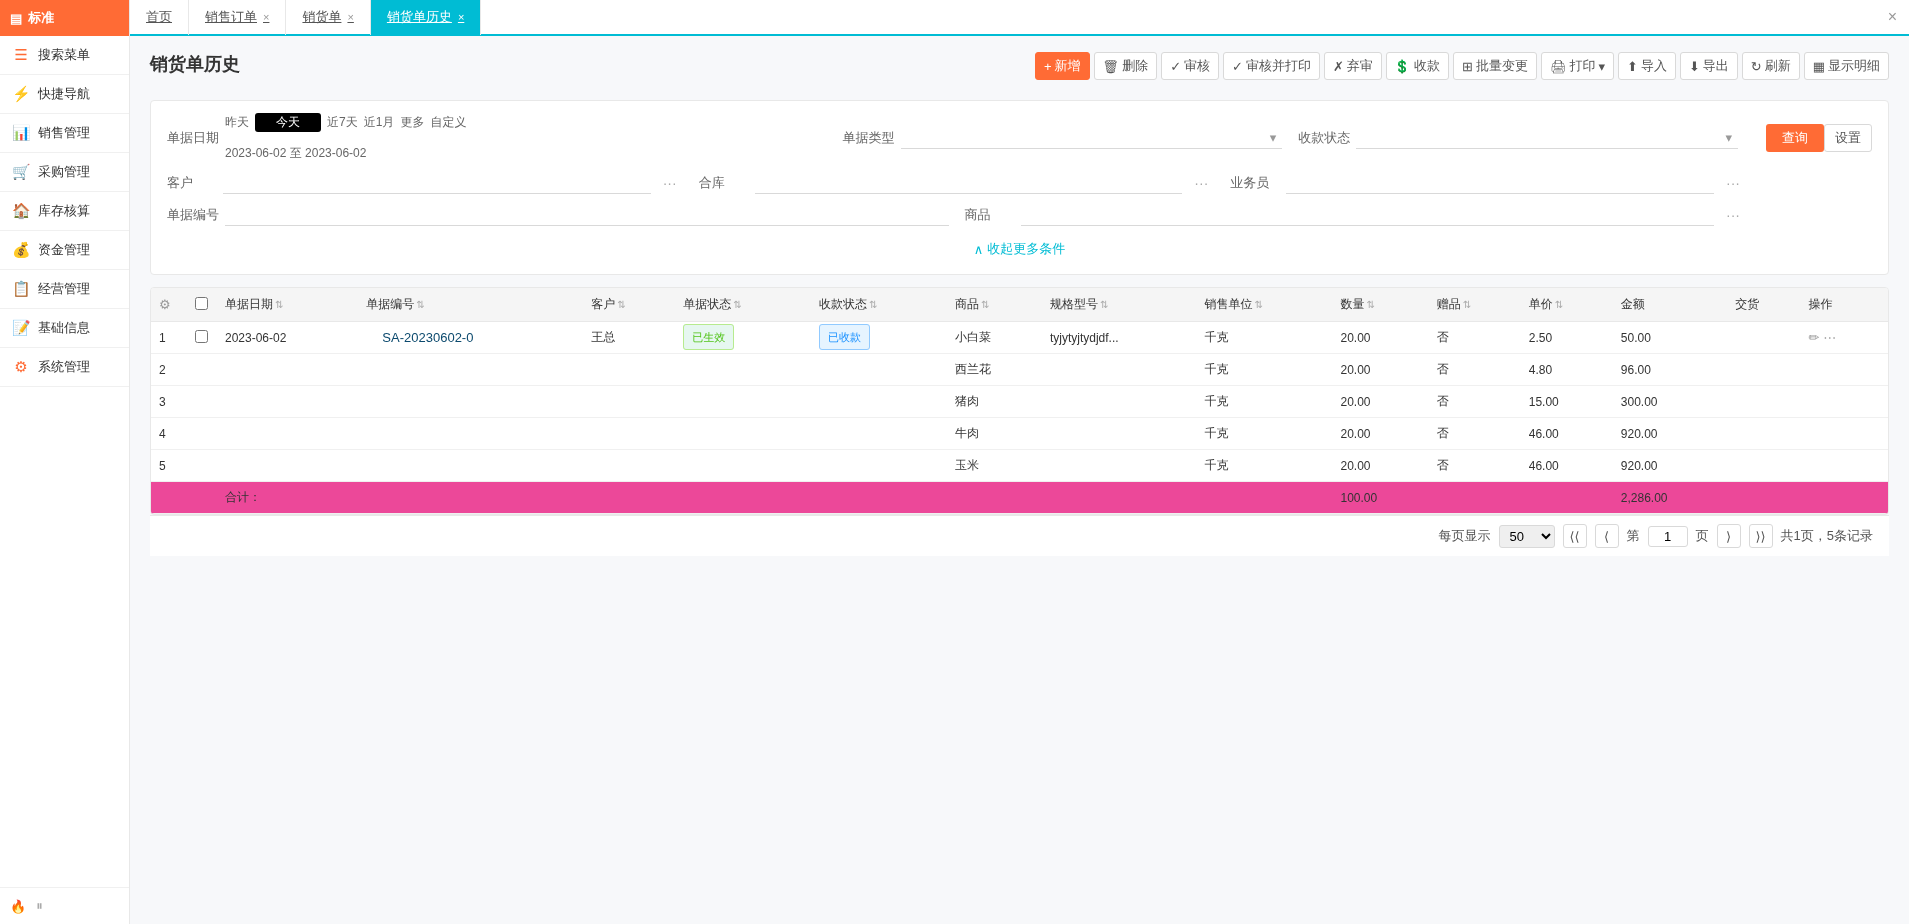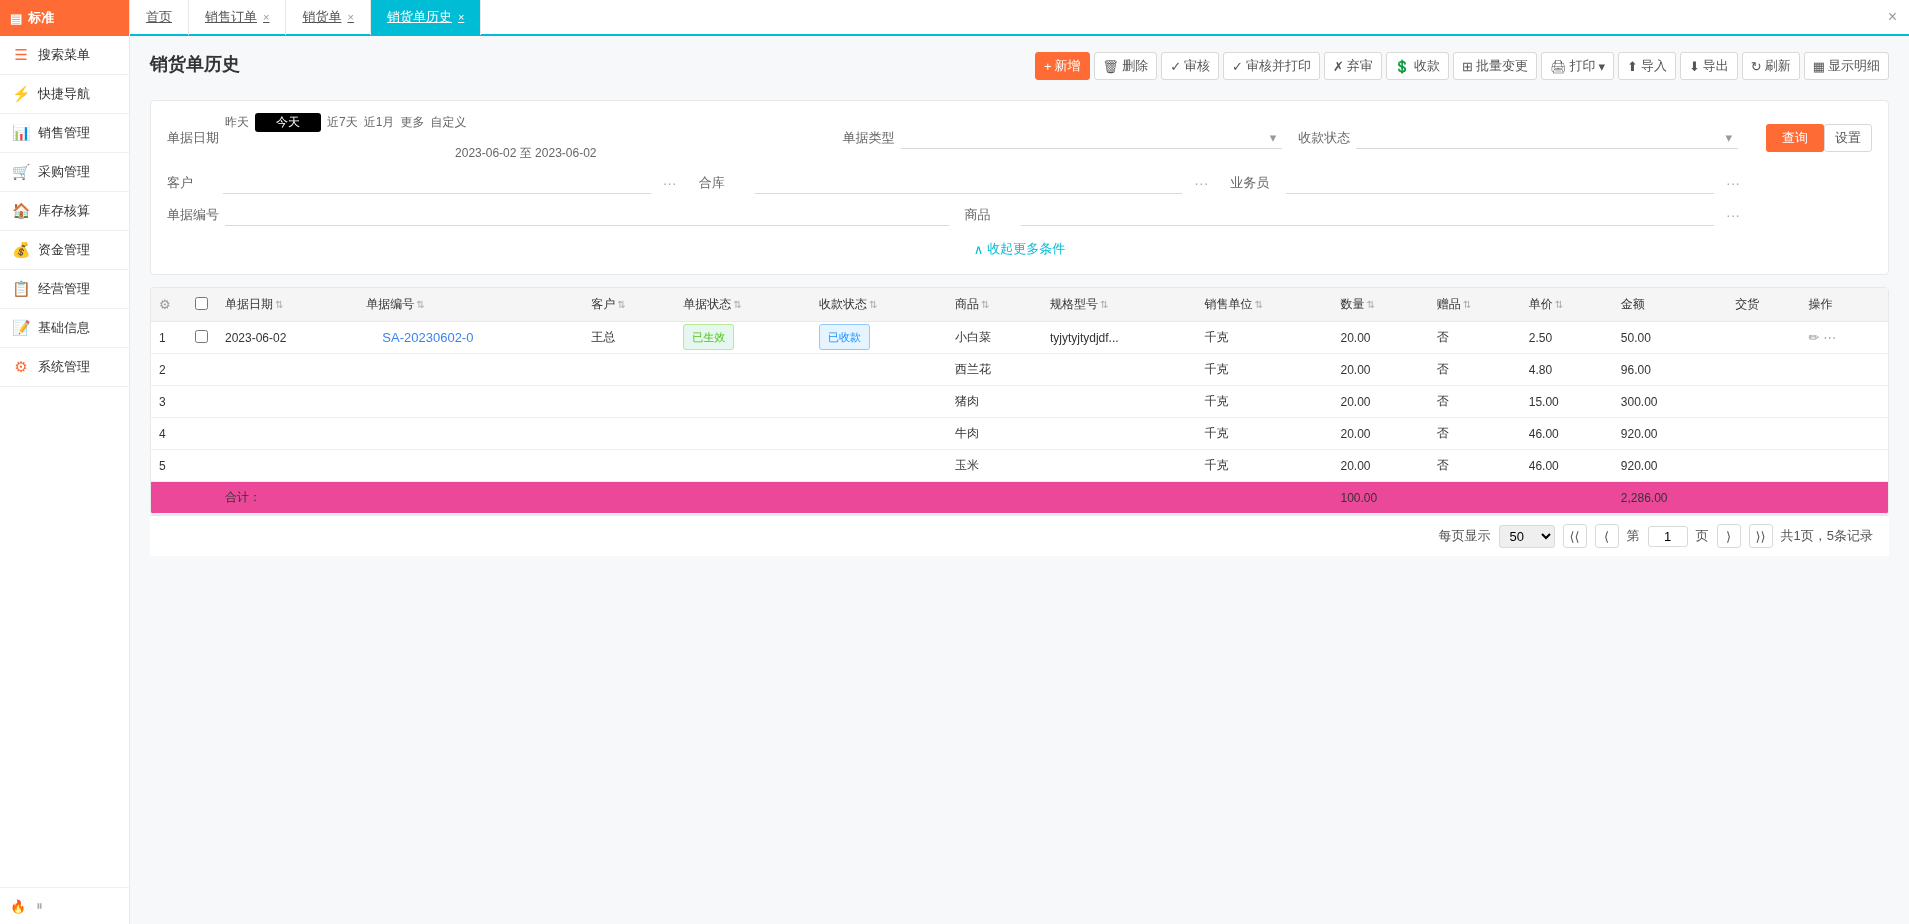--- a/index.html
+++ b/index.html
@@ -188,21 +188,20 @@
     }
     .date-tab.active {
       background: #000000;
       color: #fff;
       border-radius: 3px;
       padding: 1px 21px;
     }
     .date-range {
       font-size: 12px;
       color: #666;
-      text-align: center;
     }
     .dots-btn {
       color: #aaa;
       cursor: pointer;
       font-size: 14px;
       padding: 2px 6px;
     }
     .collapse-row {
       display: flex;
       justify-content: center;
@@ -249,21 +248,21 @@
       white-space: nowrap;
     }
     .badge {
       padding: 6px 8px;
       border-radius: 3px;
       font-size: 11px;
     }
     .badge-green { background: #e6f7f0; color: #52c41a; border: 1px solid #b7eb8f; }
     .badge-blue { background: #e6f4ff; color: #1890ff; border: 1px solid #91caff; }
     .settings-icon { color: #999; cursor: pointer; }
-    .link-text { color: #3b82f6; cursor: pointer; text-decoration: none; margin-left: 16px; }
+    .link-text { color: #0c4a6e; cursor: pointer; text-decoration: none; margin-left: 16px; }
     .action-icon { color: #999; cursor: pointer; margin-right: 4px; }
 
     
     .summary-row td {
       background: #ec4899;
       font-weight: 400;
     }
 
     
     .table-footer {

